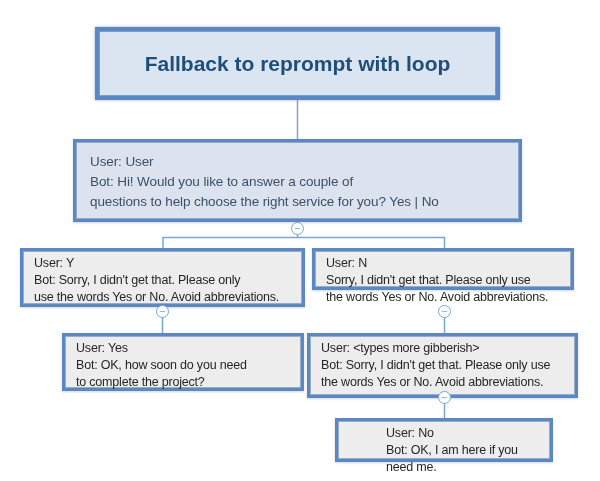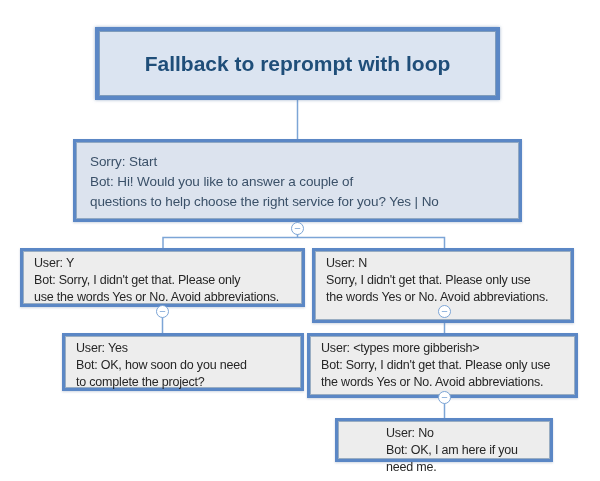--- a/index.html
+++ b/index.html
@@ -43,21 +43,21 @@
     border:1px solid var(--connector,#7ca5d6);border-radius:50%;
     background:#fff;color:var(--connector,#7ca5d6);
     font-size:11px;display:flex;align-items:center;justify-content:center;
     padding-bottom:1px;cursor:pointer;
   }
 
   
   #title-box    {left:95px;  top:27px;  width:405px; height:73px;}
   #start-box    {left:73px;  top:139px; width:449px; height:83px;}
   #branch-y     {left:20px;  top:248px; width:285px; height:59px;}
-  #branch-n     {left:312px; top:248px; width:262px; height:75px;}
+  #branch-n     {left:312px; top:248px; width:262px; height:42px;}
   #yes-box      {left:62px;  top:333px; width:242px; height:58px;}
   #gibberish-box{left:307px; top:333px; width:271px; height:65px;}
   #no-box       {left:335px; top:418px; width:218px; height:44px;padding-left:48px;}
 
   
   #collapse-start    {left:291px; top:222px;}
   #collapse-y        {left:156px; top:305px;}
   #collapse-n        {left:438px; top:305px;}
   #collapse-gibberish{left:438px; top:391px;}
 </style>
@@ -70,21 +70,21 @@
     <path d="M297.5,100 L297.5,139"></path>
     <path d="M297.5,222 L297.5,238"></path>
     <path d="M163,248 L163,237.5 L444.5,237.5 L444.5,248"></path>
     <path d="M162.5,307 L162.5,333"></path>
     <path d="M444.5,307 L444.5,333"></path>
     <path d="M444.5,392 L444.5,418"></path>
   </svg>
 
   <div id="title-box" class="node title">Fallback to reprompt with loop</div>
 
-  <div id="start-box" class="node start">Sorry: Start
+  <div id="start-box" class="node start">User: User
 Bot: Hi! Would you like to answer a couple of
 questions to help choose the right service for you? Yes | No</div>
 
   <div id="branch-y" class="node">User: Y
 Bot: Sorry, I didn't get that. Please only
 use the words Yes or No. Avoid abbreviations.</div>
 
   <div id="branch-n" class="node">User: N
 Sorry, I didn't get that. Please only use
 the words Yes or No. Avoid abbreviations.</div>

